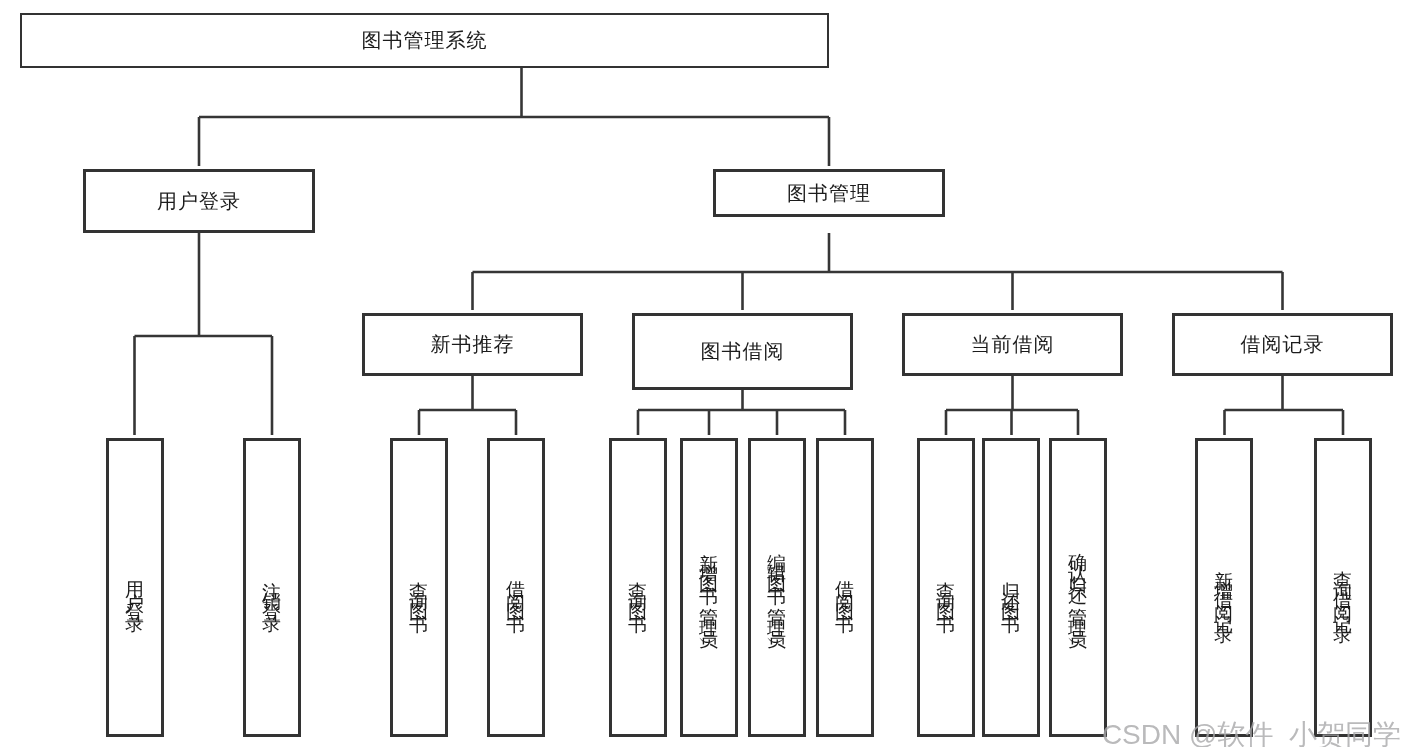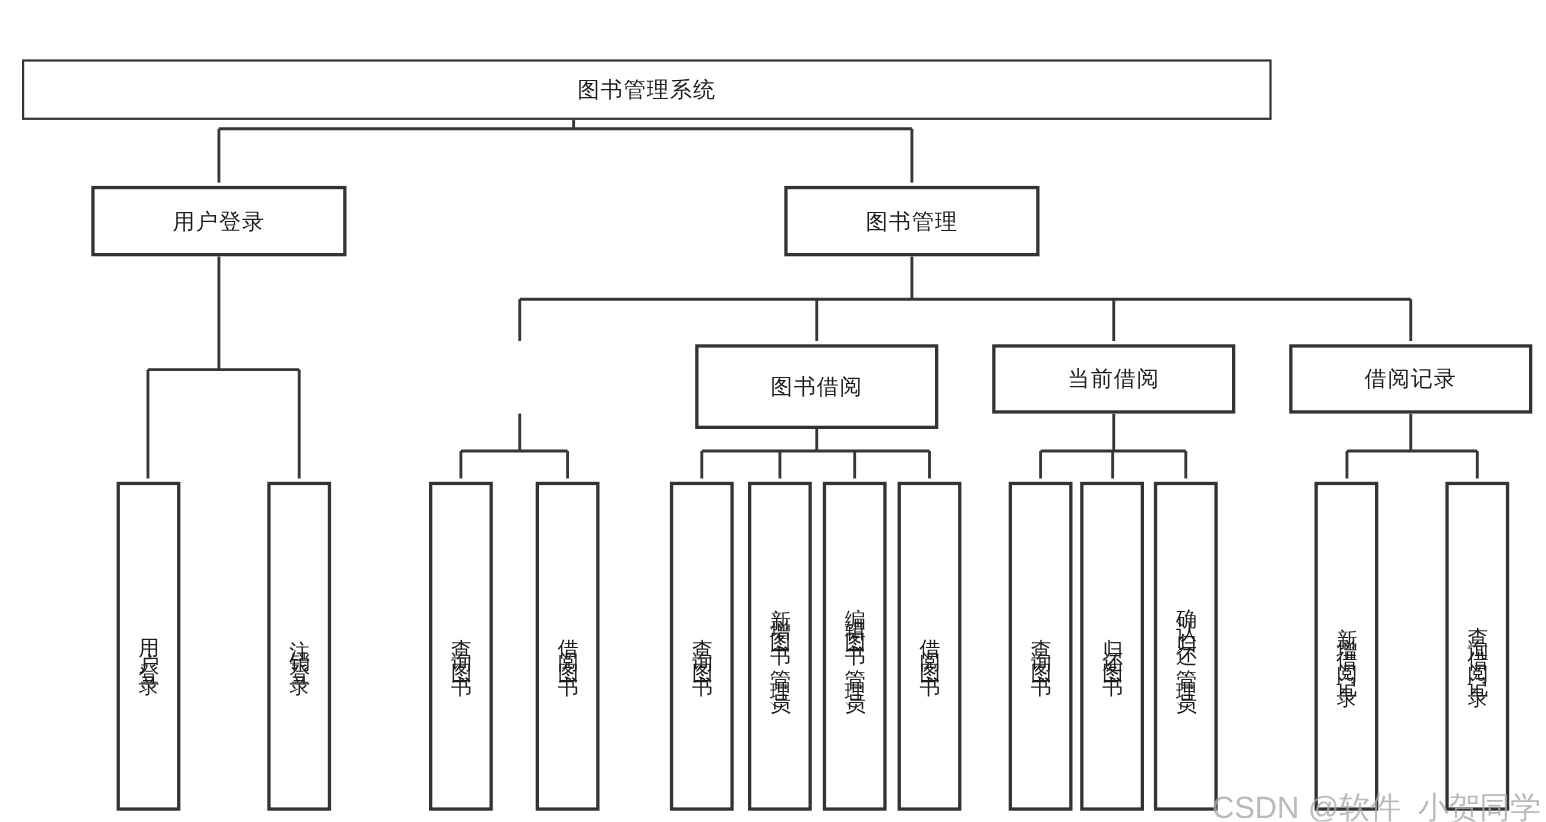--- a/index.html
+++ b/index.html
@@ -130,31 +130,34 @@
     </g>
 
     <g>
       <path d="M1282.5 376 V410"></path>
       <path d="M1224.5 410 H1343"></path>
       <path d="M1224.5 410 V435" marker-end="url(#arrow)"></path>
       <path d="M1343 410 V435" marker-end="url(#arrow)"></path>
     </g>
   </svg>
 
-  <div class="node root" style="left:20px; top:13px; width:1136px; height:55px;margin-top:41px;">
+  <div class="node root" style="left:20px; top:13px; width:809px; height:55px;">
     <span class="label">图书管理系统</span>
   </div>
 
   <div class="node" style="left:83px; top:169px; width:232px; height:64px;">
     <span class="label">用户登录</span>
   </div>
-  <div class="node" style="left:713px; top:169px; width:232px; height:64px;">
+  <div class="node" style="left:713px; top:169px; width:232px; height:48px;">
     <span class="label">图书管理</span>
   </div>
 
+  <div class="node" style="left:362px; top:313px; width:221px; height:63px;">
+    <span class="label">新书推荐</span>
+  </div>
   <div class="node" style="left:632px; top:313px; width:221px; height:77px;">
     <span class="label">图书借阅</span>
   </div>
   <div class="node" style="left:1172px; top:313px; width:221px; height:63px;">
     <span class="label">借阅记录</span>
   </div>
   <div class="node" style="left:902px; top:313px; width:221px; height:63px;">
     <span class="label">当前借阅</span>
   </div>
 

